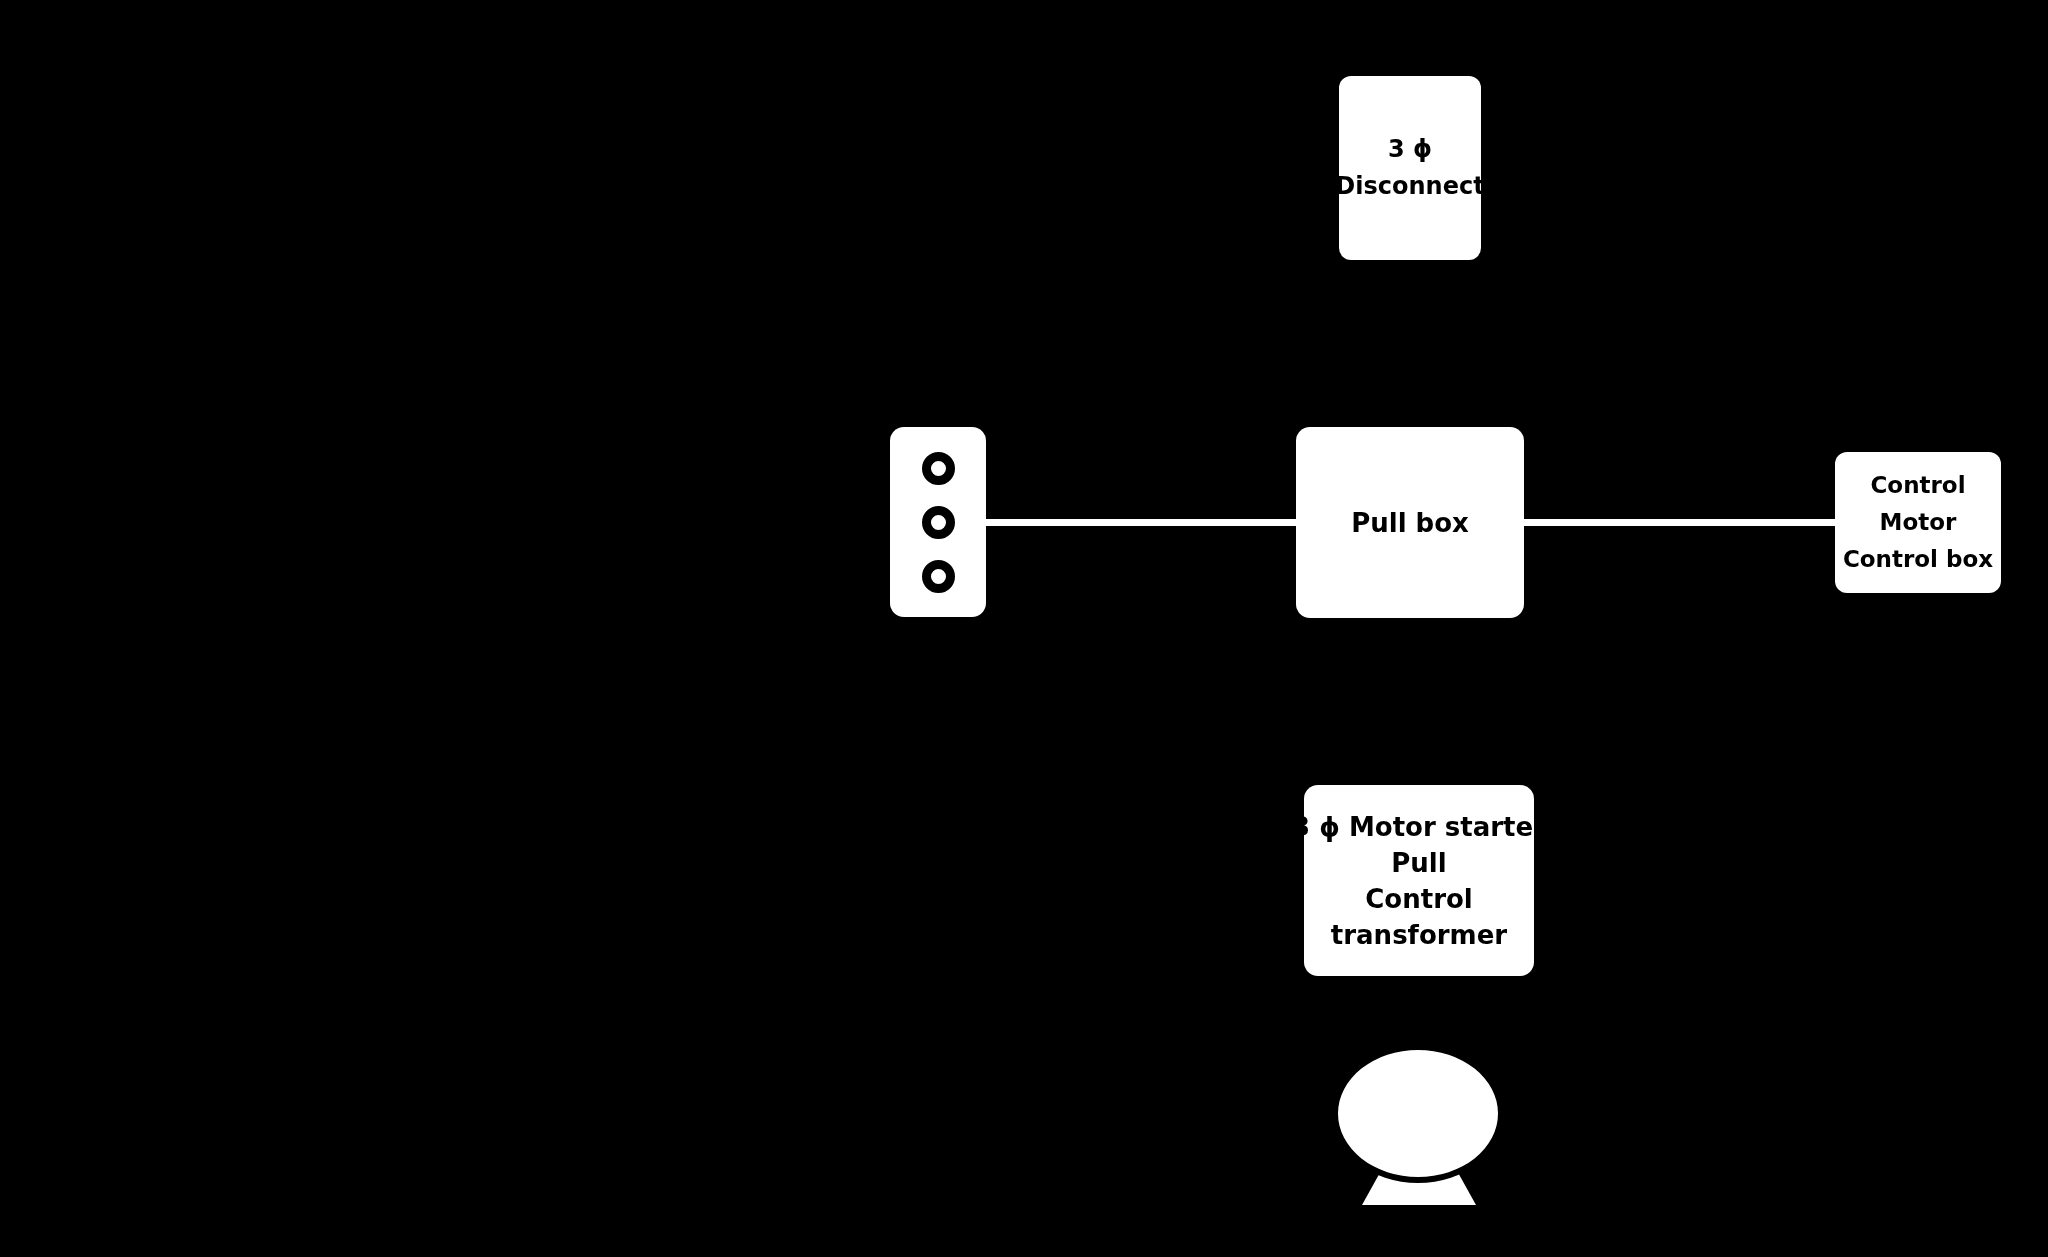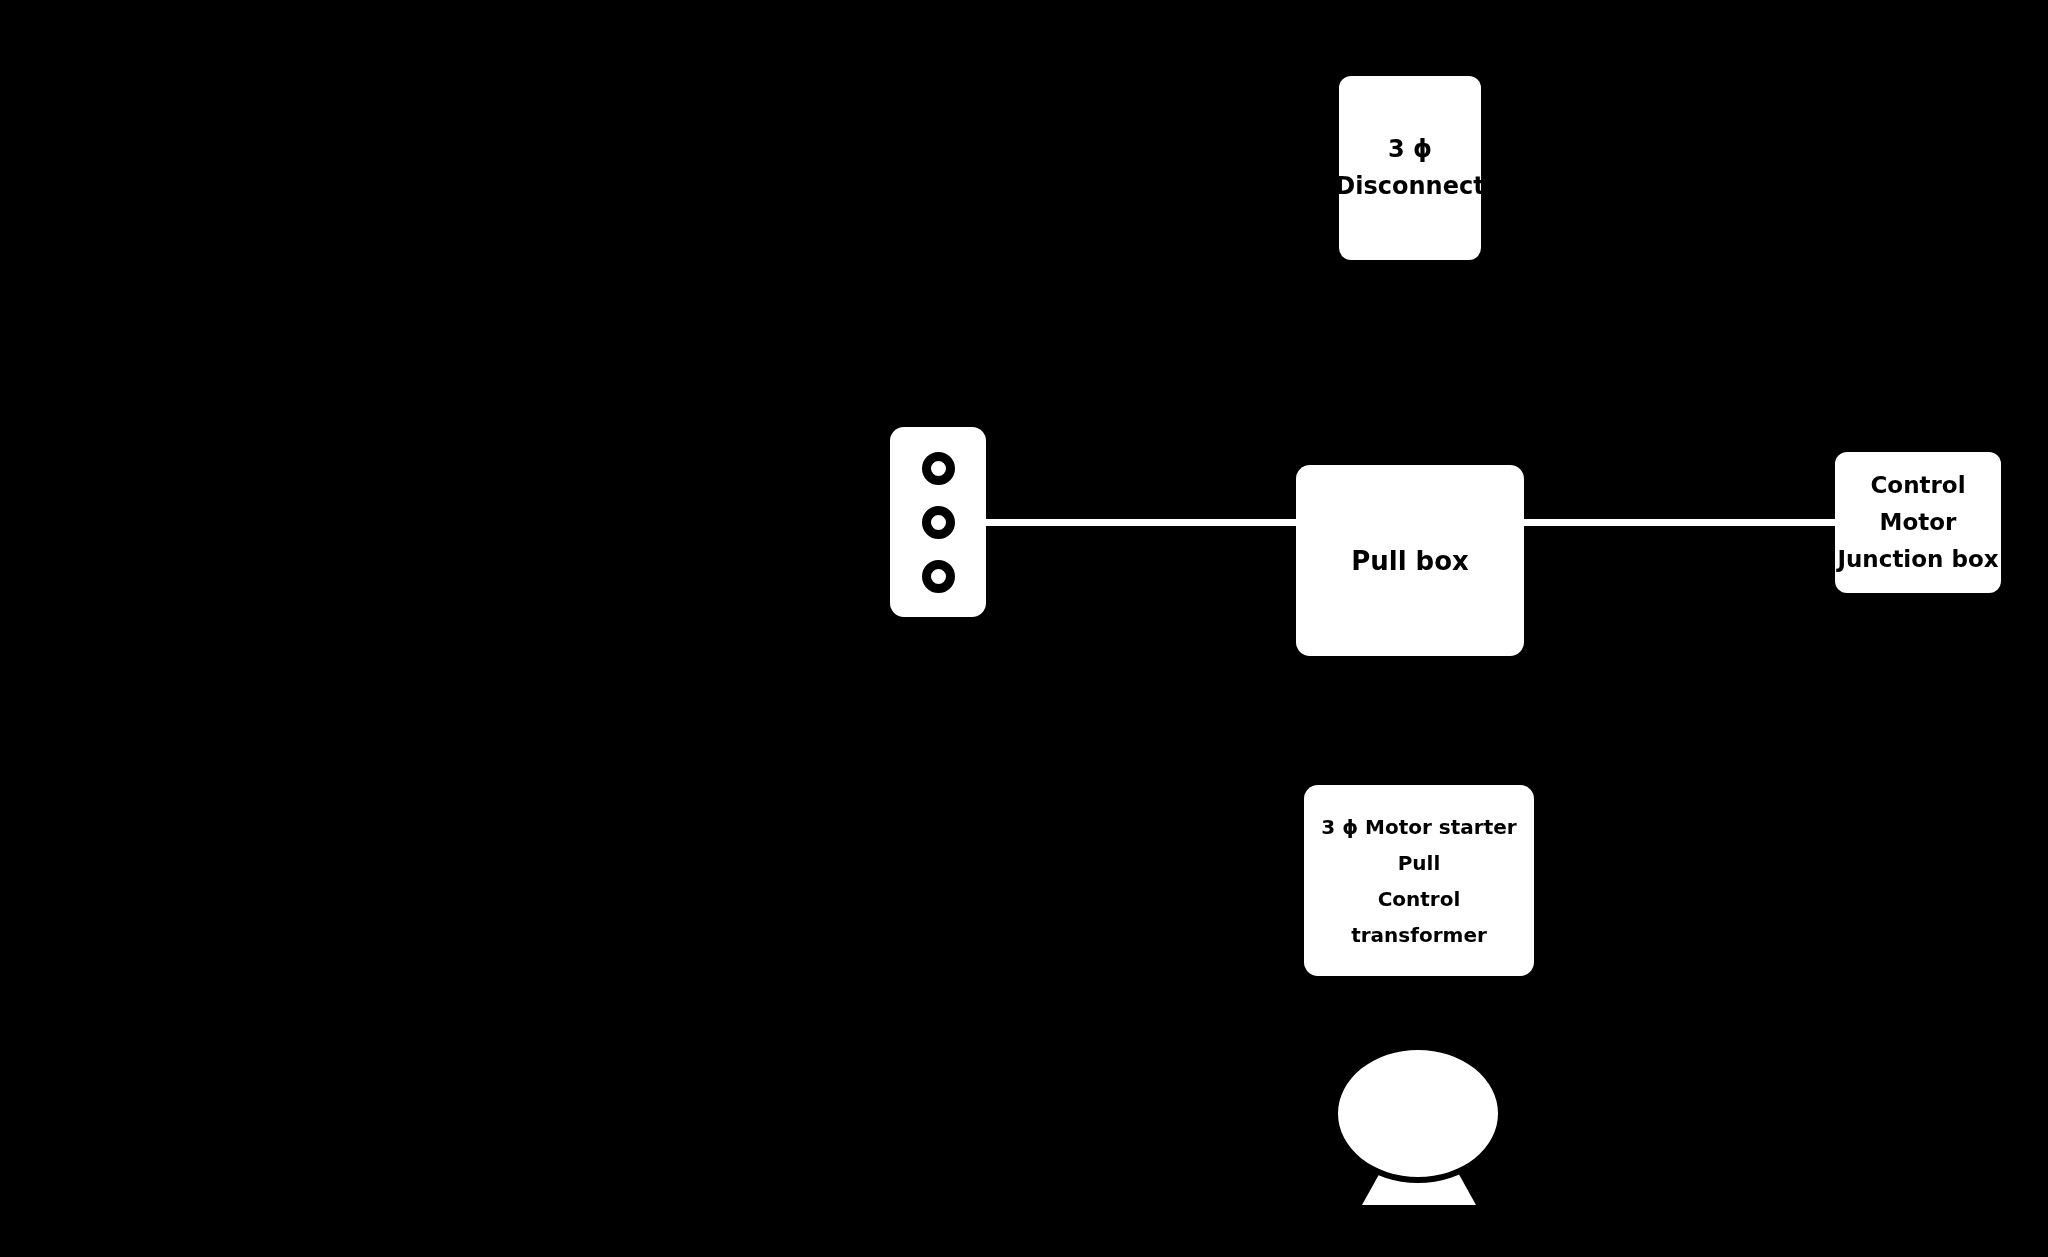--- a/index.html
+++ b/index.html
@@ -51,31 +51,30 @@
     position: absolute;
     height: 7px;
     background: #ffffff;
   }
   .wire1 { left: 986px; top: 519px; width: 312px; }
   .wire2 { left: 1522px; top: 519px; width: 315px; }
   .pull {
     left: 1296px; top: 427px; width: 228px; height: 191px;
     border-radius: 14px;
     font-size: 26px;
-    margin-top: 38px;
   }
   .control {
     left: 1835px; top: 452px; width: 166px; height: 141px;
     border-radius: 12px;
     font-size: 23px; line-height: 37px;
   }
   .starter {
     left: 1304px; top: 785px; width: 230px; height: 191px;
     border-radius: 14px;
-    font-size: 20px; line-height: 36px;
+    font-size: 26px; line-height: 36px;
   }
   .motor-base {
     position: absolute;
     left: 1362px; top: 1166px; width: 114px; height: 39px;
     background: #ffffff;
     clip-path: polygon(19% 0, 81% 0, 100% 100%, 0 100%);
     z-index: 1;
   }
   .motor-body {
     position: absolute;
@@ -107,21 +106,21 @@
 
   <div class="node pull">
     <div class="tline">Pull box</div>
   </div>
 
   <div class="wire wire2"></div>
 
   <div class="node control">
     <div class="tline">Control</div>
     <div class="tline">Motor</div>
-    <div class="tline">Junction box</div>
+    <div class="tline">Control box</div>
   </div>
 
   <div class="node starter">
     <div class="tline">3 ϕ Motor starter</div>
     <div class="tline">Pull</div>
     <div class="tline">Control</div>
     <div class="tline">transformer</div>
   </div>
 
   <div class="motor-base"></div>

